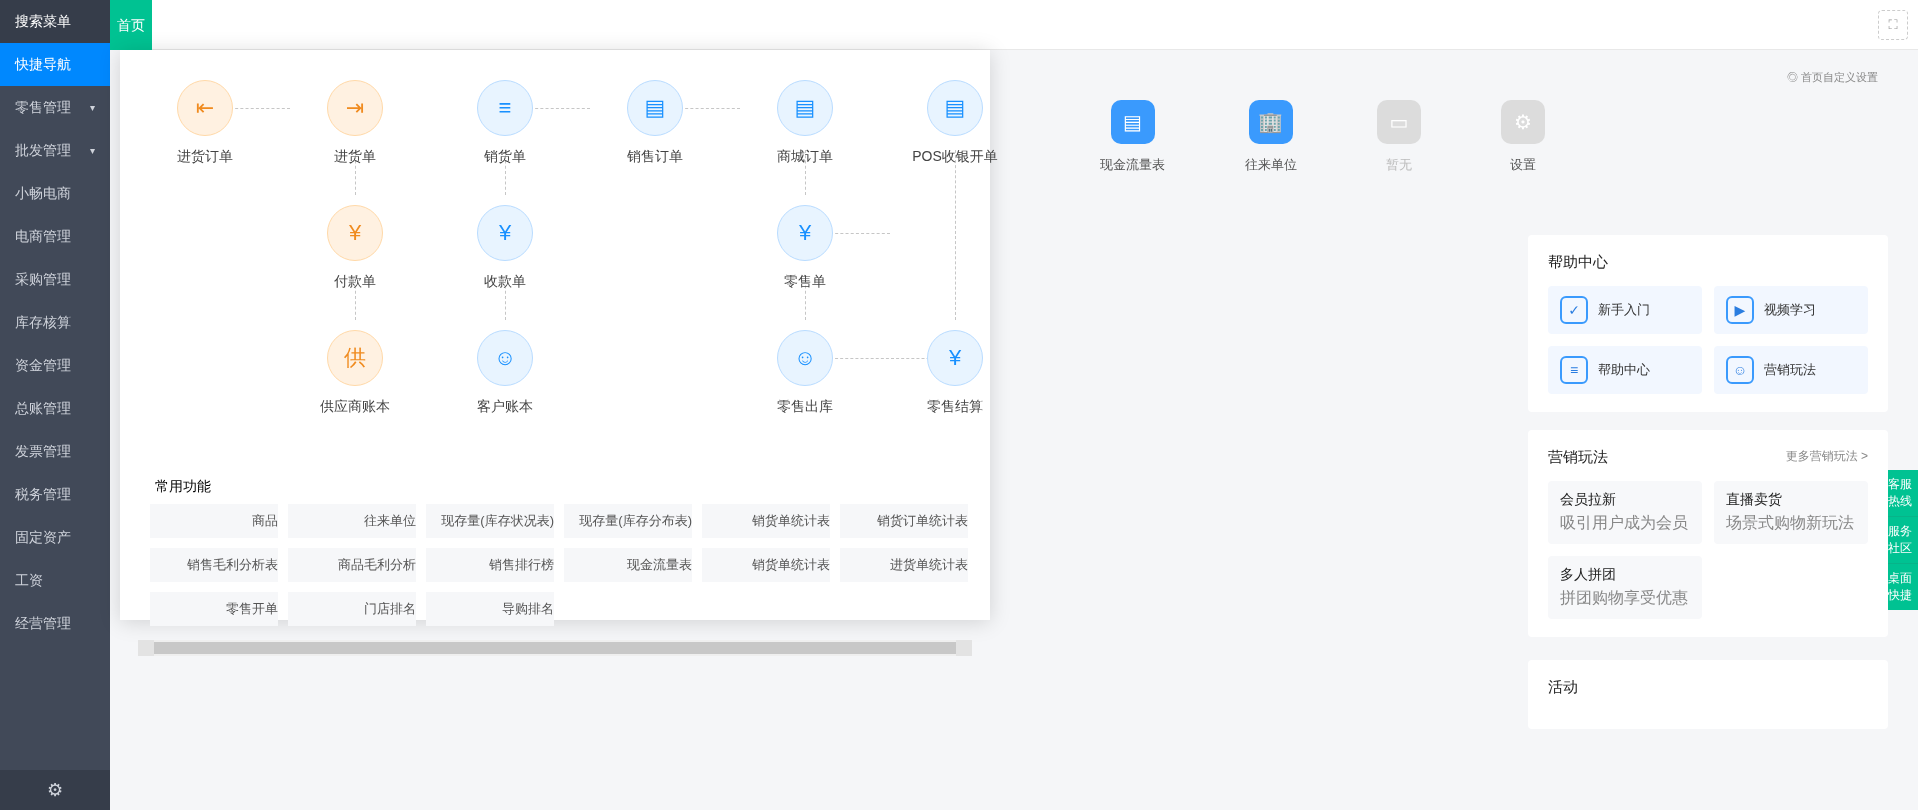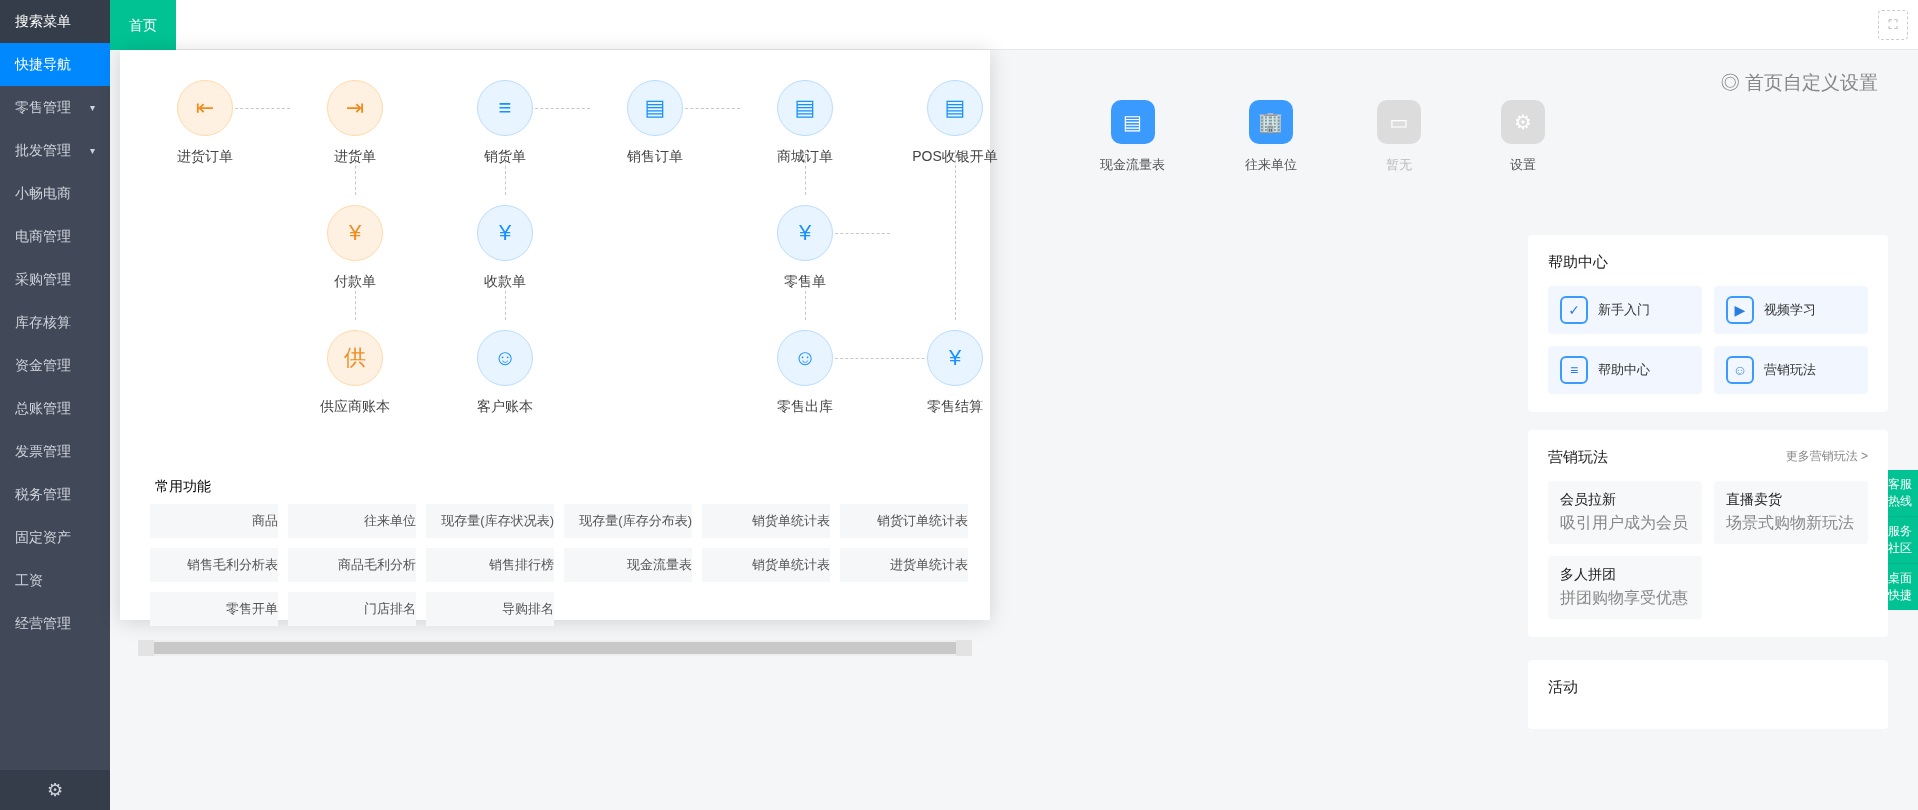--- a/index.html
+++ b/index.html
@@ -52,21 +52,21 @@
 .topbar {
   position: absolute;
   left: 110px; top: 0; right: 0; height: 50px;
   background: #fff;
   border-bottom: 1px solid #e8e8e8;
   display: flex;
   align-items: center;
 }
 .home-tab {
   height: 50px; line-height: 50px;
-  padding: 0 19px;
+  padding: 0 7px;
   background: #00c292;
   color: #fff;
   font-size: 14px;
 }
 .fullscreen-btn {
   margin-left: auto;
   width: 30px; height: 30px;
   margin-right: 10px;
   border: 1px dashed #ccc;
   border-radius: 4px;
@@ -80,21 +80,21 @@
   left: 110px; top: 50px; right: 0; bottom: 0;
   background: #f5f6f8;
   padding: 20px;
 }
 
 
 .custom-set {
   position: absolute;
   top: 20px; right: 40px;
   color: #888;
-  font-size: 19px;
+  font-size: 11px;
   cursor: pointer;
 }
 .custom-set::before { content: "◎ "; }
 
 
 .shortcut-row {
   position: absolute;
   top: 50px; left: 990px;
   display: flex;
   gap: 80px;

